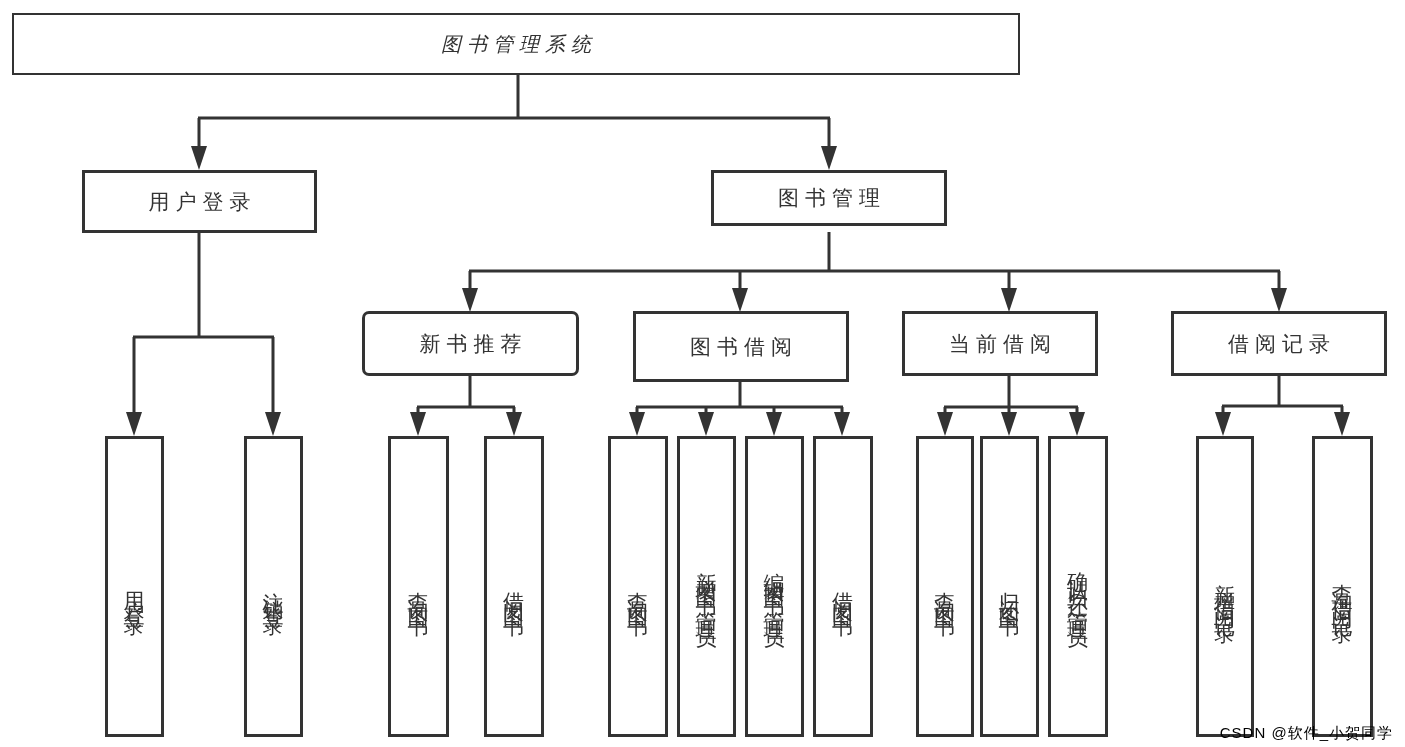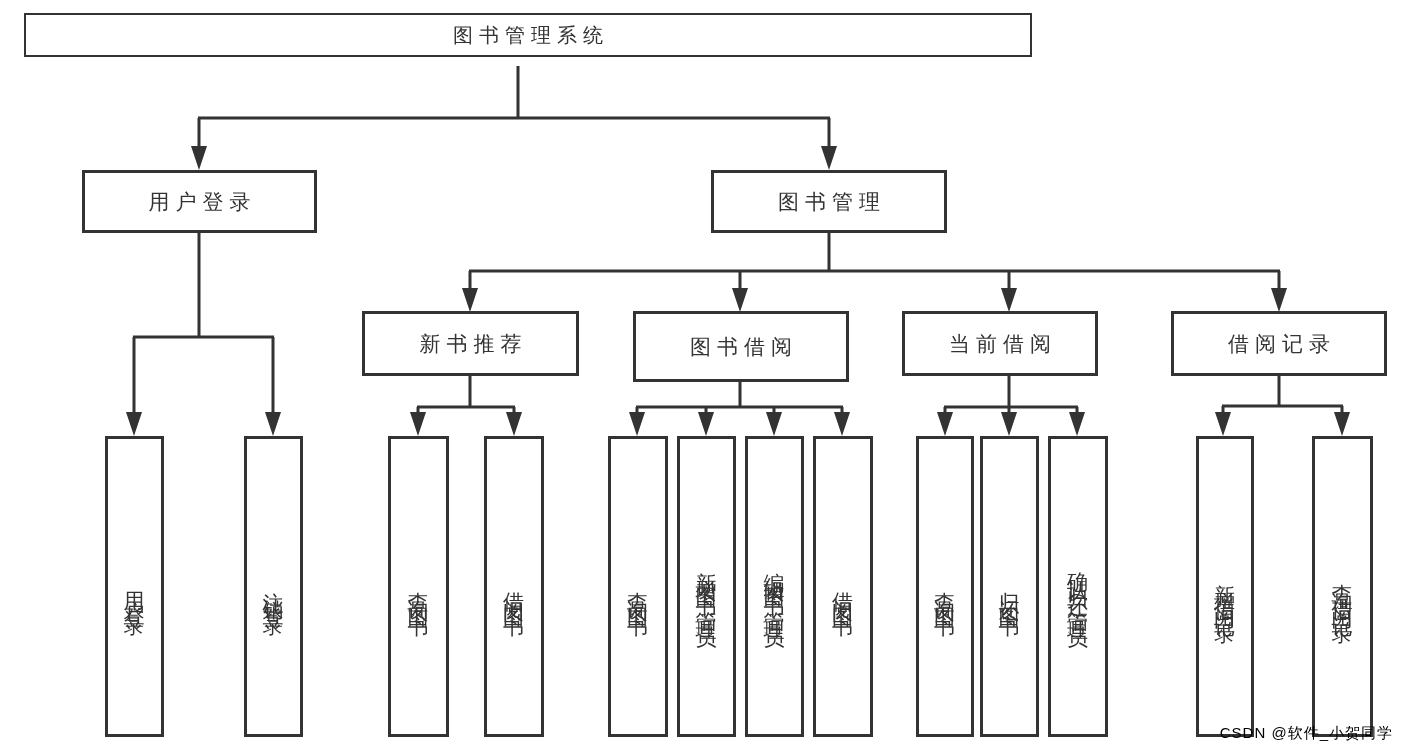--- a/index.html
+++ b/index.html
@@ -80,26 +80,26 @@
       <polygon points="766,412 782,412 774,436"></polygon>
       <polygon points="834,412 850,412 842,436"></polygon>
       <polygon points="937,412 953,412 945,436"></polygon>
       <polygon points="1001,412 1017,412 1009,436"></polygon>
       <polygon points="1069,412 1085,412 1077,436"></polygon>
       <polygon points="1215,412 1231,412 1223,436"></polygon>
       <polygon points="1334,412 1350,412 1342,436"></polygon>
     </g>
   </svg>
 
-  <div class="box root-box hlabel" style="left:24px; top:13px; width:1008px; height:44px;">图书管理系统</div>
+  <div class="box root-box hlabel" style="left:12px; top:13px; width:1008px; height:62px;font-style:italic;">图书管理系统</div>
 
   <div class="box hlabel" style="left:82px; top:170px; width:235px; height:63px;">用户登录</div>
-  <div class="box hlabel" style="left:711px; top:170px; width:236px; height:63px;">图书管理</div>
+  <div class="box hlabel" style="left:711px; top:170px; width:236px; height:56px;">图书管理</div>
 
-  <div class="box hlabel" style="left:362px; top:311px; width:217px; height:65px;">新书推荐</div>
+  <div class="box hlabel" style="left:362px; top:311px; width:217px; height:65px;border-radius:7px;">新书推荐</div>
   <div class="box hlabel" style="left:633px; top:311px; width:216px; height:71px;">图书借阅</div>
   <div class="box hlabel" style="left:902px; top:311px; width:196px; height:65px;">当前借阅</div>
   <div class="box hlabel" style="left:1171px; top:311px; width:216px; height:65px;">借阅记录</div>
 
   <div class="box vbox" style="left:105px; top:436px; width:59px; height:301px;">用户登录</div>
   <div class="box vbox" style="left:244px; top:436px; width:59px; height:301px;">注销登录</div>
 
   <div class="box vbox" style="left:388px; top:436px; width:61px; height:301px;">查询图书</div>
   <div class="box vbox" style="left:484px; top:436px; width:60px; height:301px;">借阅图书</div>
 

